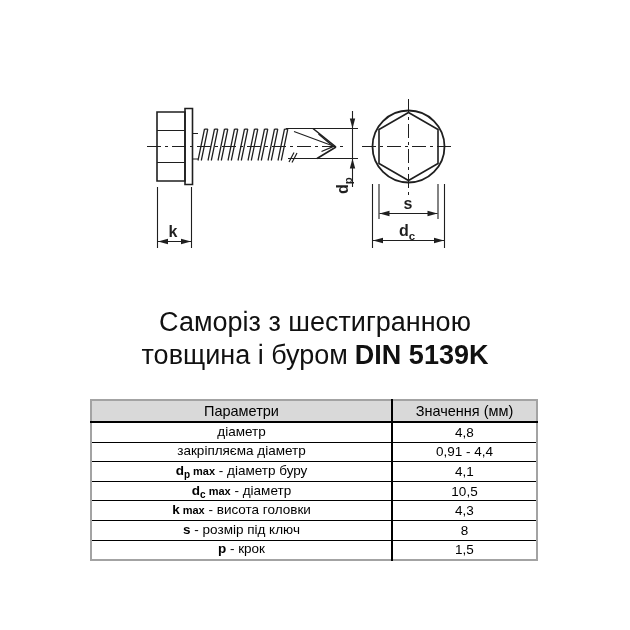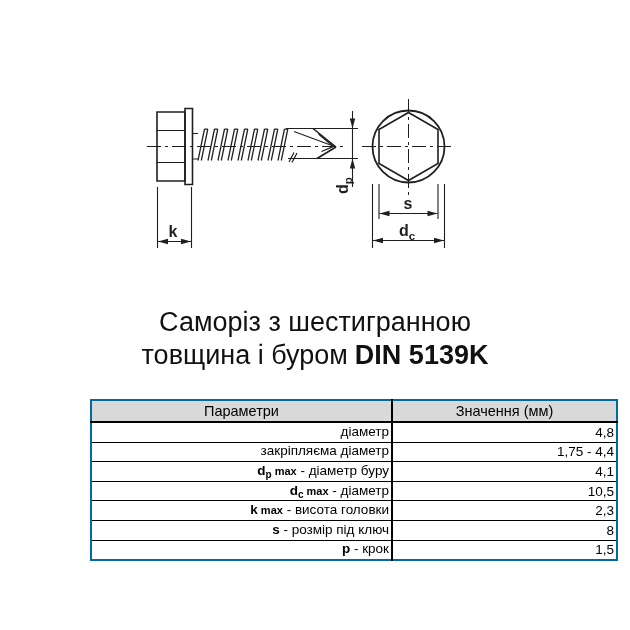--- a/index.html
+++ b/index.html
@@ -20,33 +20,33 @@
   svg.tech text{
     font-family:"Liberation Sans",sans-serif;
     font-weight:700;fill:currentColor;
   }
   .title{
     position:absolute;left:0;top:306px;width:630px;
     text-align:center;font-size:27px;line-height:33px;color:#111;
   }
   .title .t2b{font-weight:700;margin-left:7px;}
   table.spec{
-    position:absolute;left:90px;top:399px;width:528px;
+    position:absolute;left:90px;top:399px;width:448px;
     border-collapse:collapse;table-layout:fixed;
-    border:2px solid #0369a1;
+    border:2px solid #a3a3a3;
   }
   table.spec th, table.spec td{
     border:1px solid #000;padding:0 2px;text-align:center;vertical-align:middle;
     overflow:hidden;white-space:nowrap;
   }
   table.spec thead th{
     background:var(--header-bg);height:20px;font-weight:400;font-size:14.5px;
     border-bottom:2px solid #000;
   }
-  table.spec tbody td{height:18.6px;font-size:13.5px;text-align:right;}
+  table.spec tbody td{height:18.6px;font-size:13.5px;}
   table.spec th.c1, table.spec td.c1{border-right:2px solid #000;}
   td .sym{font-weight:700;font-size:13.5px;}
   td .sub{font-weight:700;font-size:10px;vertical-align:-3px;}
   td .smax{font-weight:700;font-size:11px;margin-top:17px;}
   td .ptxt{font-size:13.5px;}
   td.val{font-size:13.5px;}
 </style>
 </head>
 <body>
 
@@ -139,33 +139,33 @@
       </tr>
     </thead>
     <tbody>
 
     <tr style="">
         <td class="c1"><span class="sym"></span><span class="sub"></span><span class="smax"></span><span class="ptxt">діаметр</span></td>
         <td class="val">4,8</td>
       </tr>
         <tr style="">
         <td class="c1"><span class="sym"></span><span class="sub"></span><span class="smax"></span><span class="ptxt">закріпляєма діаметр</span></td>
-        <td class="val">1,75 - 4,4</td>
+        <td class="val">0,91 - 4,4</td>
       </tr>
         <tr style="">
         <td class="c1"><span class="sym">d</span><span class="sub">p</span><span class="smax">&nbsp;max</span><span class="ptxt">&nbsp;- діаметр буру</span></td>
         <td class="val">4,1</td>
       </tr>
         <tr style="">
         <td class="c1"><span class="sym">d</span><span class="sub">c</span><span class="smax">&nbsp;max</span><span class="ptxt">&nbsp;- діаметр</span></td>
         <td class="val">10,5</td>
       </tr>
         <tr style="">
         <td class="c1"><span class="sym">k</span><span class="sub"></span><span class="smax">&nbsp;max</span><span class="ptxt">&nbsp;- висота головки</span></td>
-        <td class="val">2,3</td>
+        <td class="val">4,3</td>
       </tr>
         <tr style="">
         <td class="c1"><span class="sym">s</span><span class="sub"></span><span class="smax"></span><span class="ptxt">&nbsp;- розмір під ключ</span></td>
         <td class="val">8</td>
       </tr>
         <tr style="">
         <td class="c1"><span class="sym">p</span><span class="sub"></span><span class="smax"></span><span class="ptxt">&nbsp;- крок</span></td>
         <td class="val">1,5</td>
       </tr>
       </tbody>

